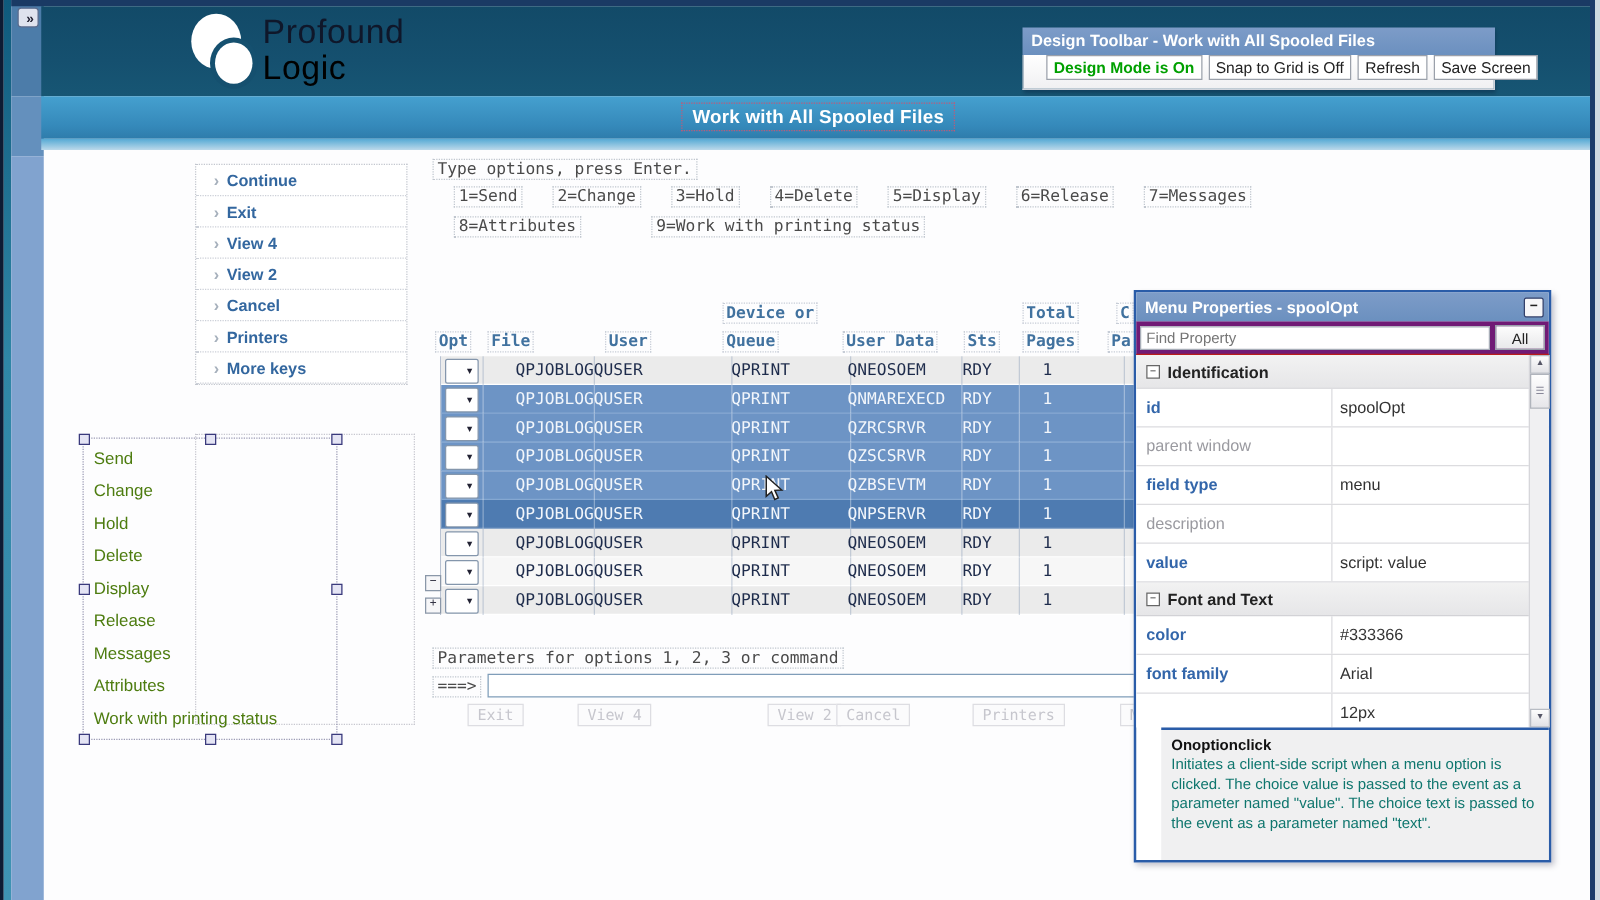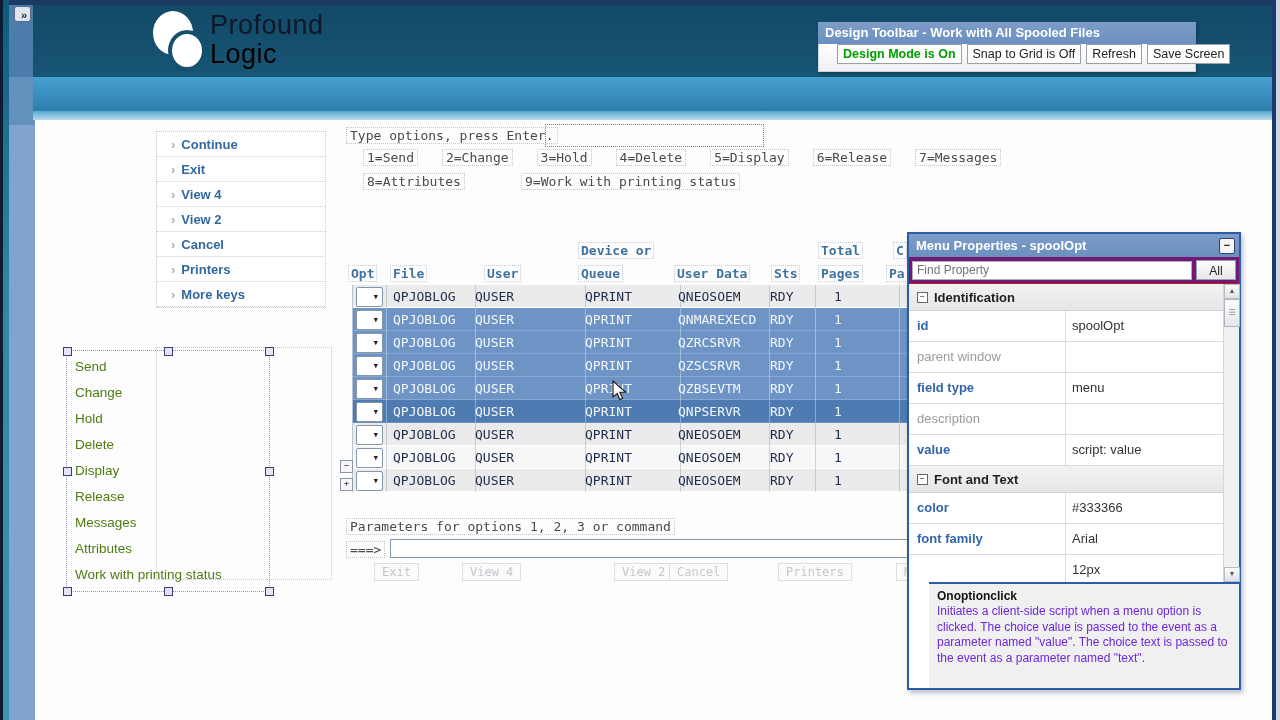--- a/index.html
+++ b/index.html
@@ -29,21 +29,21 @@
               background:linear-gradient(180deg,#54a9d4,#bcd9ea);}
 
   .logo{position:absolute;left:148px;top:8px;height:66px;}
   .logo-c1{position:absolute;left:5px;top:3px;width:40px;height:44px;border-radius:50%;background:#fff;}
   .logo-c2{position:absolute;left:24px;top:26px;width:30px;height:33px;border-radius:50%;background:#fff;
            box-shadow:0 0 0 4px #15506f;}
   .logo-t1{position:absolute;left:62px;top:2px;color:#0f172a;font-size:27px;font-weight:400;letter-spacing:.5px;}
   .logo-t2{position:absolute;left:62px;top:31px;color:#000000;font-size:27px;font-weight:400;letter-spacing:.5px;}
 
   .screen-title{position:absolute;left:545px;top:82px;color:#fff;font-size:15px;font-weight:bold;
-                padding:2px 8px;border:1px dotted #c05a78;letter-spacing:.2px;margin-top:42px;}
+                padding:2px 8px;border:1px dotted #c05a78;letter-spacing:.2px;}
 
   
   .design-toolbar{position:absolute;left:818px;top:22px;width:378px;box-shadow:1px 2px 3px rgba(0,0,30,.25);}
   .dt-title{height:22px;background:linear-gradient(180deg,#7d9cc8,#6b90bf);color:#fff;font-weight:bold;
             font-size:13px;line-height:22px;padding-left:7px;}
   .dt-body{height:27px;background:#f2f2f2;border:1px solid #cfd4dc;border-top:none;
            display:flex;align-items:flex-start;padding-left:18px;background:linear-gradient(180deg,#fff,#f0f0f2);}
   .dt-btn{font-size:12.5px;color:#222;background:#fff;border:1px solid #9aa0aa;margin-right:5px;
           padding:2px 5px;cursor:pointer;white-space:nowrap;}
   .dt-btn.on{color:#00a000;font-weight:bold;}
@@ -68,21 +68,21 @@
          color:#41729f;border:1px dotted #c6ccd6;padding:0 2px;white-space:nowrap;}
   .grid-body{position:absolute;left:352px;top:285px;width:578px;border-left:1px solid #b8c2d2;}
   .grid-row{position:relative;height:23px;background:#ebebeb;box-shadow:inset 0 -1px #fff;}
   .grid-row:nth-child(even){background:#f7f7f7;}
   .grid-row.selected{background:#6d94c5;box-shadow:inset 0 -1px #85a8d2;}
   .grid-row.active{background:#4e7bb1;box-shadow:inset 0 -1px #6a90bd;}
   .cell{position:absolute;top:0;height:23px;line-height:23px;font-family:"DejaVu Sans Mono",monospace;
         font-size:13px;color:#1e2c4c;border-right:1px solid rgba(130,150,180,.38);overflow:hidden;}
   .grid-row.selected .cell,.grid-row.active .cell{color:#f2f6fb;border-right-color:rgba(255,255,255,.35);}
   .c-opt{left:0;width:33px;}
-  .c-file{left:33px;width:82px;padding-left:7px;}
+  .c-file{left:33px;width:82px;padding-left:7px;text-align:right;}
   .c-user{left:115px;width:110px;padding-left:7px;}
   .c-queue{left:225px;width:95px;padding-left:7px;}
   .c-udata{left:320px;width:91px;padding-left:5px;}
   .c-sts{left:411px;width:45px;padding-left:6px;}
   .c-pages{left:456px;width:65px;padding-left:25px;}
   .c-cur{left:521px;width:57px;border-right:none;}
   .optsel{position:absolute;left:3px;top:2px;width:25px;height:18px;background:#fff;
           border:1px solid #8496ac;border-radius:2px;cursor:pointer;display:block;}
   .optarrow{position:absolute;right:3px;top:1px;font-size:11px;color:#223;line-height:15px;}
   .fold{position:absolute;width:11px;height:11px;background:#f6f6f8;border:1px solid #8a97a8;
@@ -133,21 +133,21 @@
   .pp-scroll{position:absolute;right:0;top:50px;width:15px;bottom:106px;background:#f0f0f2;border-left:1px solid #d6d6da;}
   .sc-up,.sc-down{position:absolute;left:0;width:14px;height:13px;background:linear-gradient(180deg,#fdfdfd,#e2e2e6);
           border:1px solid #b8bcc4;font-size:7px;text-align:center;line-height:12px;color:#556;cursor:pointer;}
   .sc-up{top:0;}
   .sc-down{bottom:0;}
   .sc-thumb{position:absolute;left:0;top:15px;width:14px;height:26px;background:linear-gradient(180deg,#fefefe,#e6e6ea);
           border:1px solid #b0b4bc;cursor:grab;font:8px/26px "Liberation Sans",sans-serif;text-align:center;color:#889;}
   .pp-help{position:absolute;left:0;right:0;bottom:0;height:106px;background:#f0f0f1;border-top:2px solid #2a5ca8;
            padding:5px 8px;box-sizing:border-box;margin-left:20px;}
   .pp-help-title{font-size:12px;font-weight:bold;color:#111;margin-bottom:1px;}
-  .pp-help-text{font-size:12px;color:#6d28d9;line-height:1.3;}
+  .pp-help-text{font-size:12px;color:#0f766e;line-height:1.3;}
 
   
   .cursor{position:absolute;left:612px;top:380px;z-index:99;}
 </style>
 </head>
 <body>
 
 <div id="stage">
 
   <div class="edge-dark"></div>

